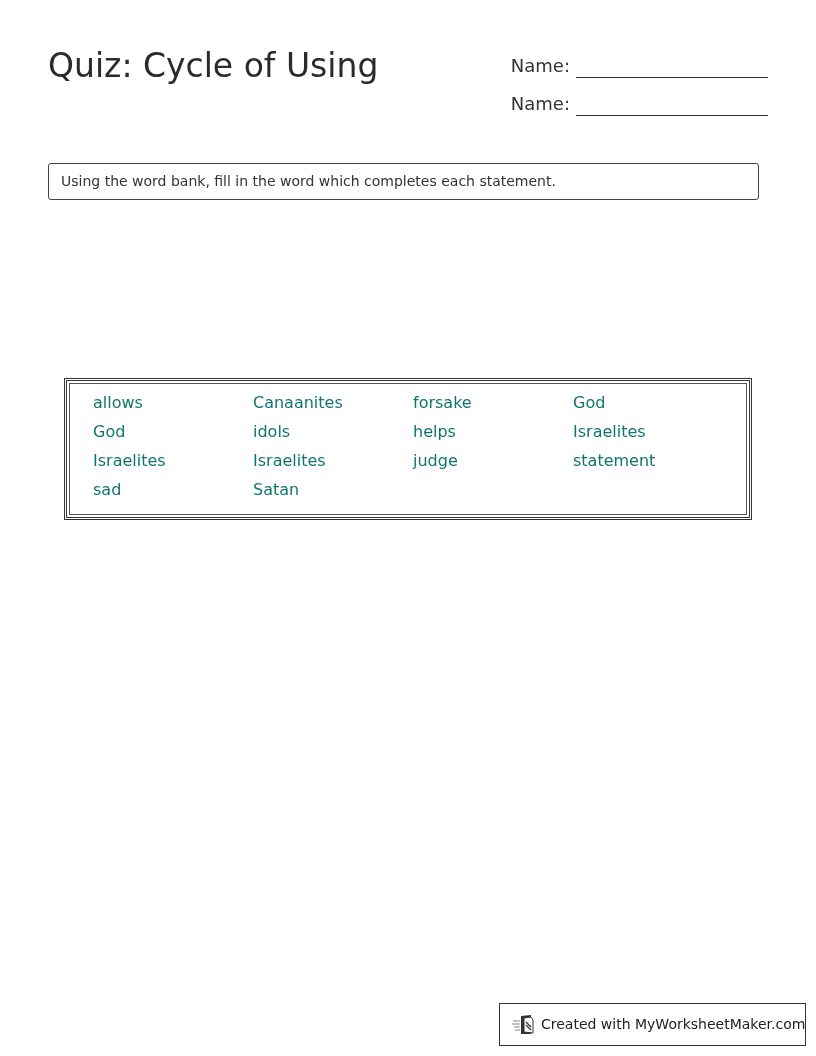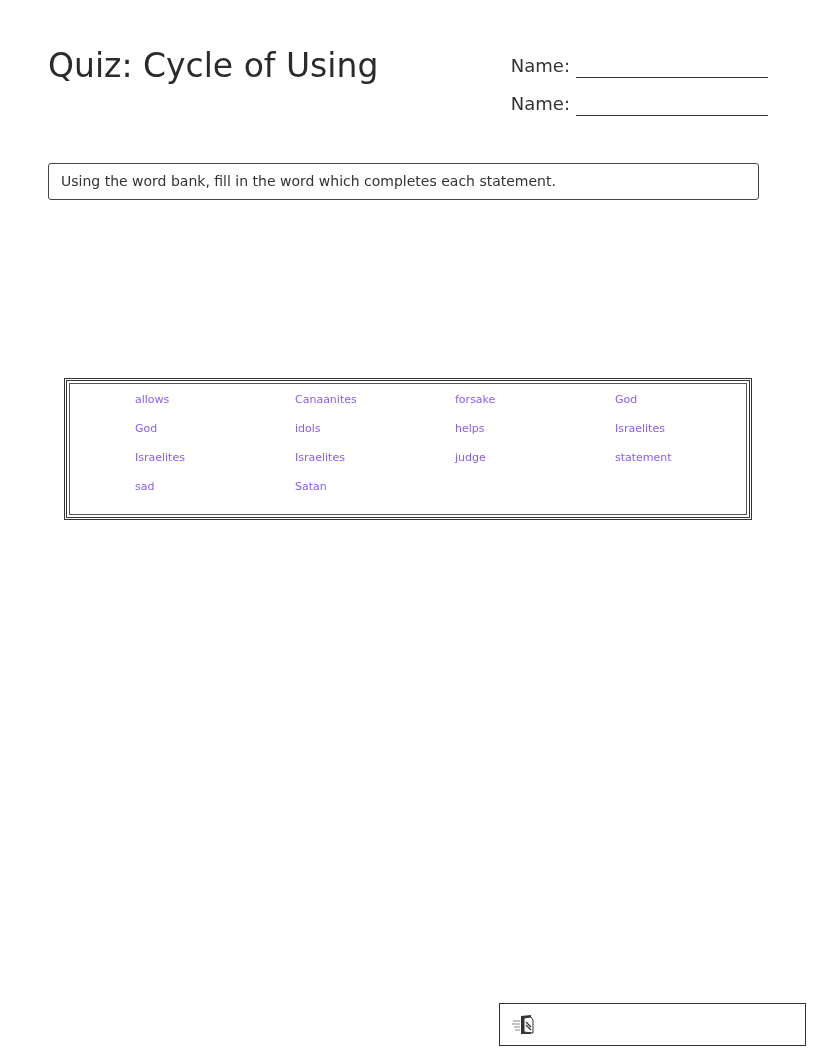--- a/index.html
+++ b/index.html
@@ -14,21 +14,21 @@
   .field-date { top: 86px; }
   .instructions { position: absolute; left: 48px; top: 163px; width: 711px; height: 37px;
                   border: 1px solid #444; border-radius: 3px; box-sizing: border-box; }
   .instructions span { position: absolute; left: 12px; top: 9px; font-size: 14px; color: #333; }
   .wordbank { position: absolute; left: 64px; top: 378px; width: 688px; height: 142px;
               border: 3px double #333; box-sizing: border-box; }
   .wordbank-inner { position: absolute; left: 2px; top: 2px; right: 2px; bottom: 2px;
                     border: 1px solid #555; }
   .grid { position: absolute; left: 26px; top: 12px; display: grid;
           grid-template-columns: 160px 160px 160px 160px; grid-auto-rows: 29px; }
-  .grid span { font-size: 11px; color: #8b5cf6; margin-left: 42px; }
+  .grid span { font-size: 16px; color: #0f766e; }
   .footer { position: absolute; left: 499px; top: 1003px; width: 307px; height: 43px;
             border: 1.3px solid #333; box-sizing: border-box; }
   .footer .icon { position: absolute; left: 12px; top: 10px; width: 24px; height: 22px; }
   .footer .text { position: absolute; left: 41px; top: 12px; font-size: 14px; color: #222; white-space: nowrap; }
 </style>
 </head>
 <body>
 
 <h1 class="title">Quiz: Cycle of Using</h1>
 
@@ -72,13 +72,14 @@
       <line x1="1" y1="7" x2="8" y2="7" stroke="#888" stroke-width="1"></line>
       <line x1="0" y1="10" x2="8" y2="10" stroke="#888" stroke-width="1"></line>
       <line x1="2" y1="13" x2="8" y2="13" stroke="#888" stroke-width="1"></line>
       <line x1="3" y1="16" x2="8" y2="16" stroke="#888" stroke-width="1"></line>
       <path d="M9 2 L19 1 L19 20 L9 20 Z" fill="#333"></path>
       <path d="M12 4 L19 3 L21 6 L21 19 L12 18 Z" fill="#fff" stroke="#333" stroke-width="1"></path>
       <line x1="14" y1="8" x2="19" y2="13" stroke="#333" stroke-width="1.2"></line>
       <line x1="14" y1="11" x2="19" y2="16" stroke="#333" stroke-width="1.2"></line>
     </svg>
   </span>
+  <span class="text">Created with MyWorksheetMaker.com</span>
 </div>
 
 </body></html>

